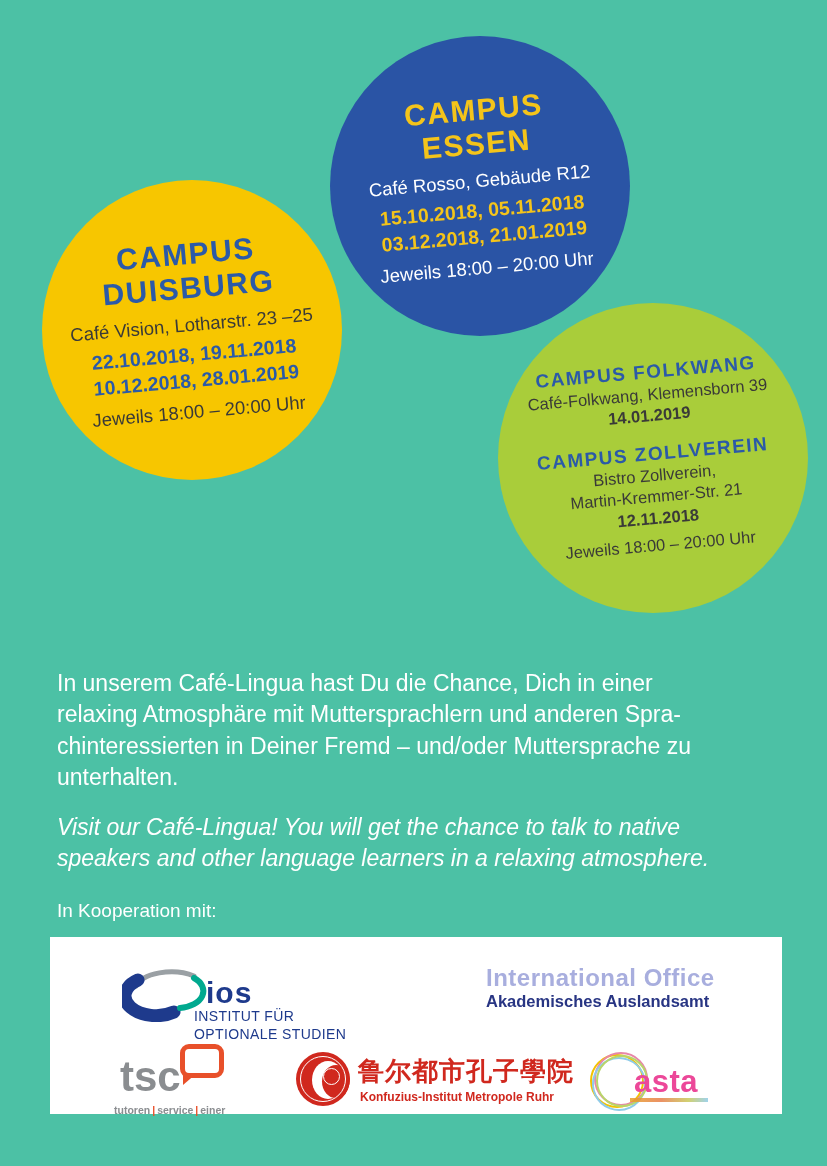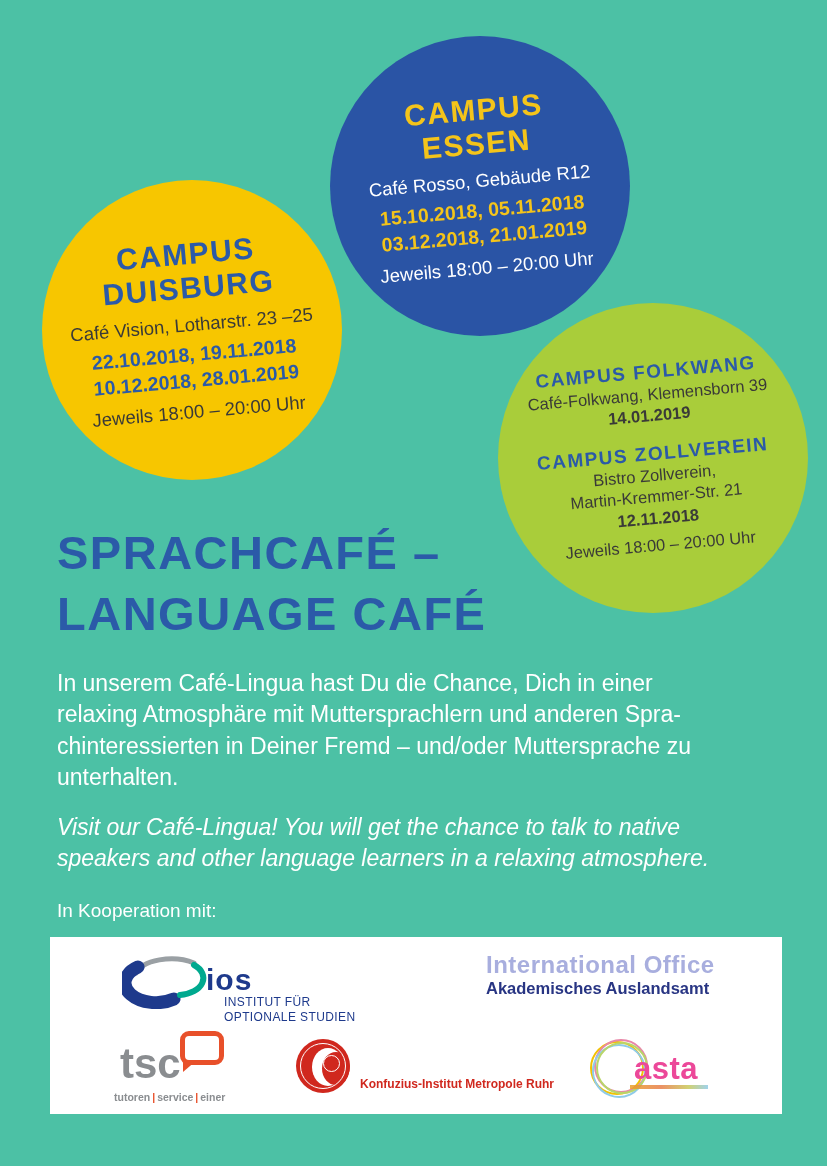--- a/index.html
+++ b/index.html
@@ -49,31 +49,31 @@
   }
   .para-de{top:668px;}
   .para-en{top:812px;font-style:italic;}
   .koop-label{
     position:absolute;left:57px;top:900px;color:#ffffff;font-size:19px;margin:0;
   }
   
   .logo-band{
     position:absolute;left:50px;top:937px;width:732px;height:177px;background:#ffffff;
   }
-  .logo{position:absolute;}
+  .logo{position:absolute;margin-top:13px;}
   
   .ios-logo{left:72px;top:12px;width:170px;height:66px;}
   .ios-swirl{position:absolute;left:0;top:2px;}
   .ios-name{
     position:absolute;left:84px;top:16px;color:#1e3a8c;
     font-weight:bold;font-size:30px;line-height:1;letter-spacing:1px;
   }
   .ios-sub{
-    position:absolute;left:102px;top:46px;color:#1e3a8c;
-    font-size:12px;line-height:1.25;letter-spacing:0.4px;white-space:nowrap;
+    position:absolute;left:72px;top:46px;color:#1e3a8c;
+    font-size:14px;line-height:1.25;letter-spacing:0.4px;white-space:nowrap;
   }
   
   .ude-box{
     left:305px;top:14px;width:128px;height:56px;
     background:linear-gradient(90deg,#222c6e 0%,#2c3a8e 72%,#9aa5cf 100%);
     color:#fff;padding:7px 0 0 9px;box-sizing:border-box;
   }
   .ude-university{font-size:9px;font-weight:bold;letter-spacing:2.5px;}
   .ude-city1{font-size:15px;font-weight:bold;letter-spacing:5.5px;margin-top:5px;}
   .ude-city2{font-size:15px;font-weight:bold;letter-spacing:7px;margin-left:7px;}
@@ -175,24 +175,20 @@
       <div class="g-date dark-text">14.01.2019</div>
       <div class="g-gap"></div>
       <div class="g-heading blue-text">CAMPUS ZOLLVEREIN</div>
       <div class="g-line dark-text">Bistro Zollverein,</div>
       <div class="g-line dark-text">Martin-Kremmer-Str. 21</div>
       <div class="g-date dark-text">12.11.2018</div>
       <div class="g-time dark-text">Jeweils 18:00 – 20:00 Uhr</div>
     </div>
   </div>
 
-  <h1 class="main-title">
-    <span>SPRACHCAFÉ –</span><br>
-    <span>LANGUAGE CAFÉ</span>
-  </h1>
 
   <p class="para para-de">
     <span>In unserem Café-Lingua hast Du die Chance, Dich in einer</span><br>
     <span>relaxing Atmosphäre mit Muttersprachlern und anderen Spra-</span><br>
     <span>chinteressierten in Deiner Fremd – und/oder Muttersprache zu</span><br>
     <span>unterhalten.</span>
   </p>
 
   <p class="para para-en">
     <span>Visit our Café-Lingua! You will get the chance to talk to native</span><br>
@@ -229,20 +225,21 @@
       </div>
     </div>
 
     <div class="logo konfuzius-logo">
       <div class="kf-seal">
         <div class="kf-seal-moon"></div>
         <div class="kf-seal-moon2"></div>
         <div class="kf-globe"></div>
         <div class="kf-seal-ring"></div>
       </div>
+      <div class="kf-chinese">鲁尔都市孔子學院</div>
       <div class="kf-caption">Konfuzius-Institut Metropole Ruhr</div>
     </div>
 
     <div class="logo asta-logo">
       <div class="asta-c asta-c1"></div>
       <div class="asta-c asta-c2"></div>
       <div class="asta-c asta-c3"></div>
       <div class="asta-c asta-c4"></div>
       <div class="asta-name">asta</div>
       <div class="asta-tagline"></div>

